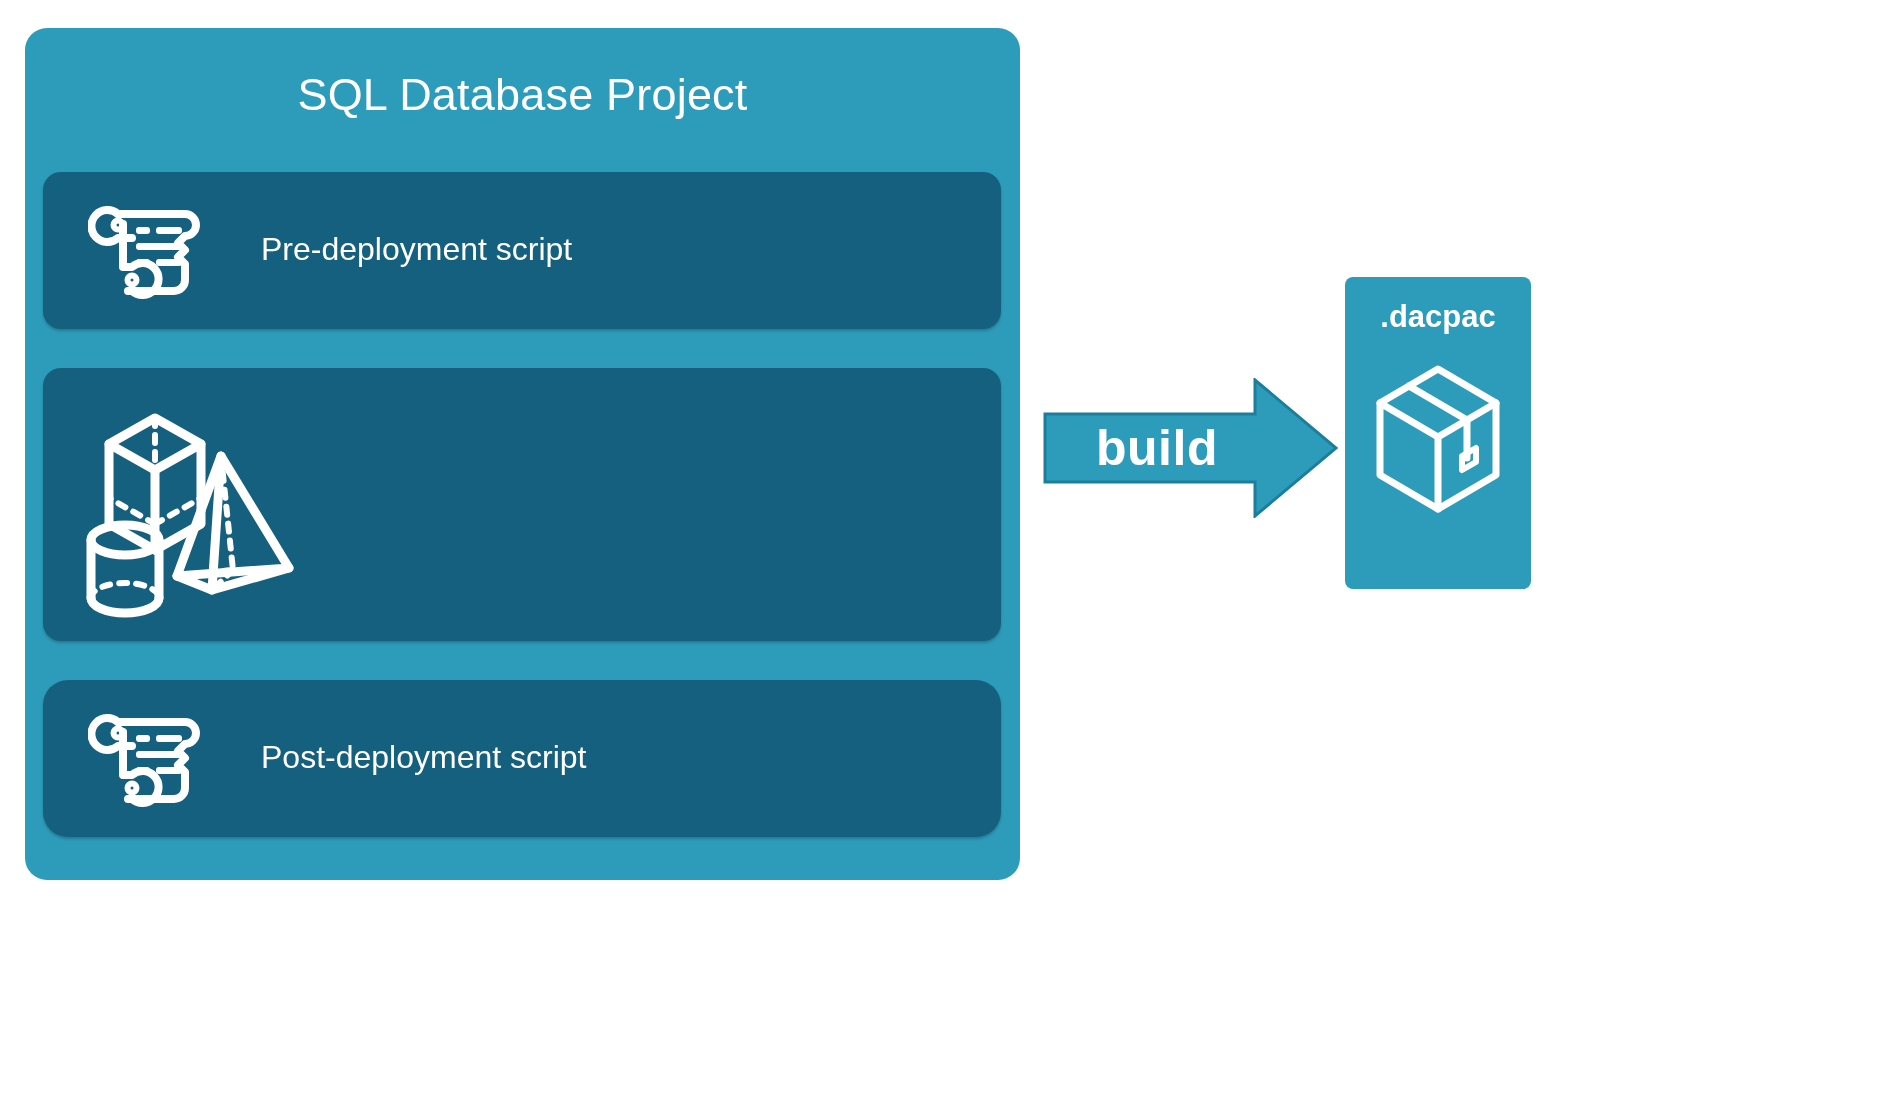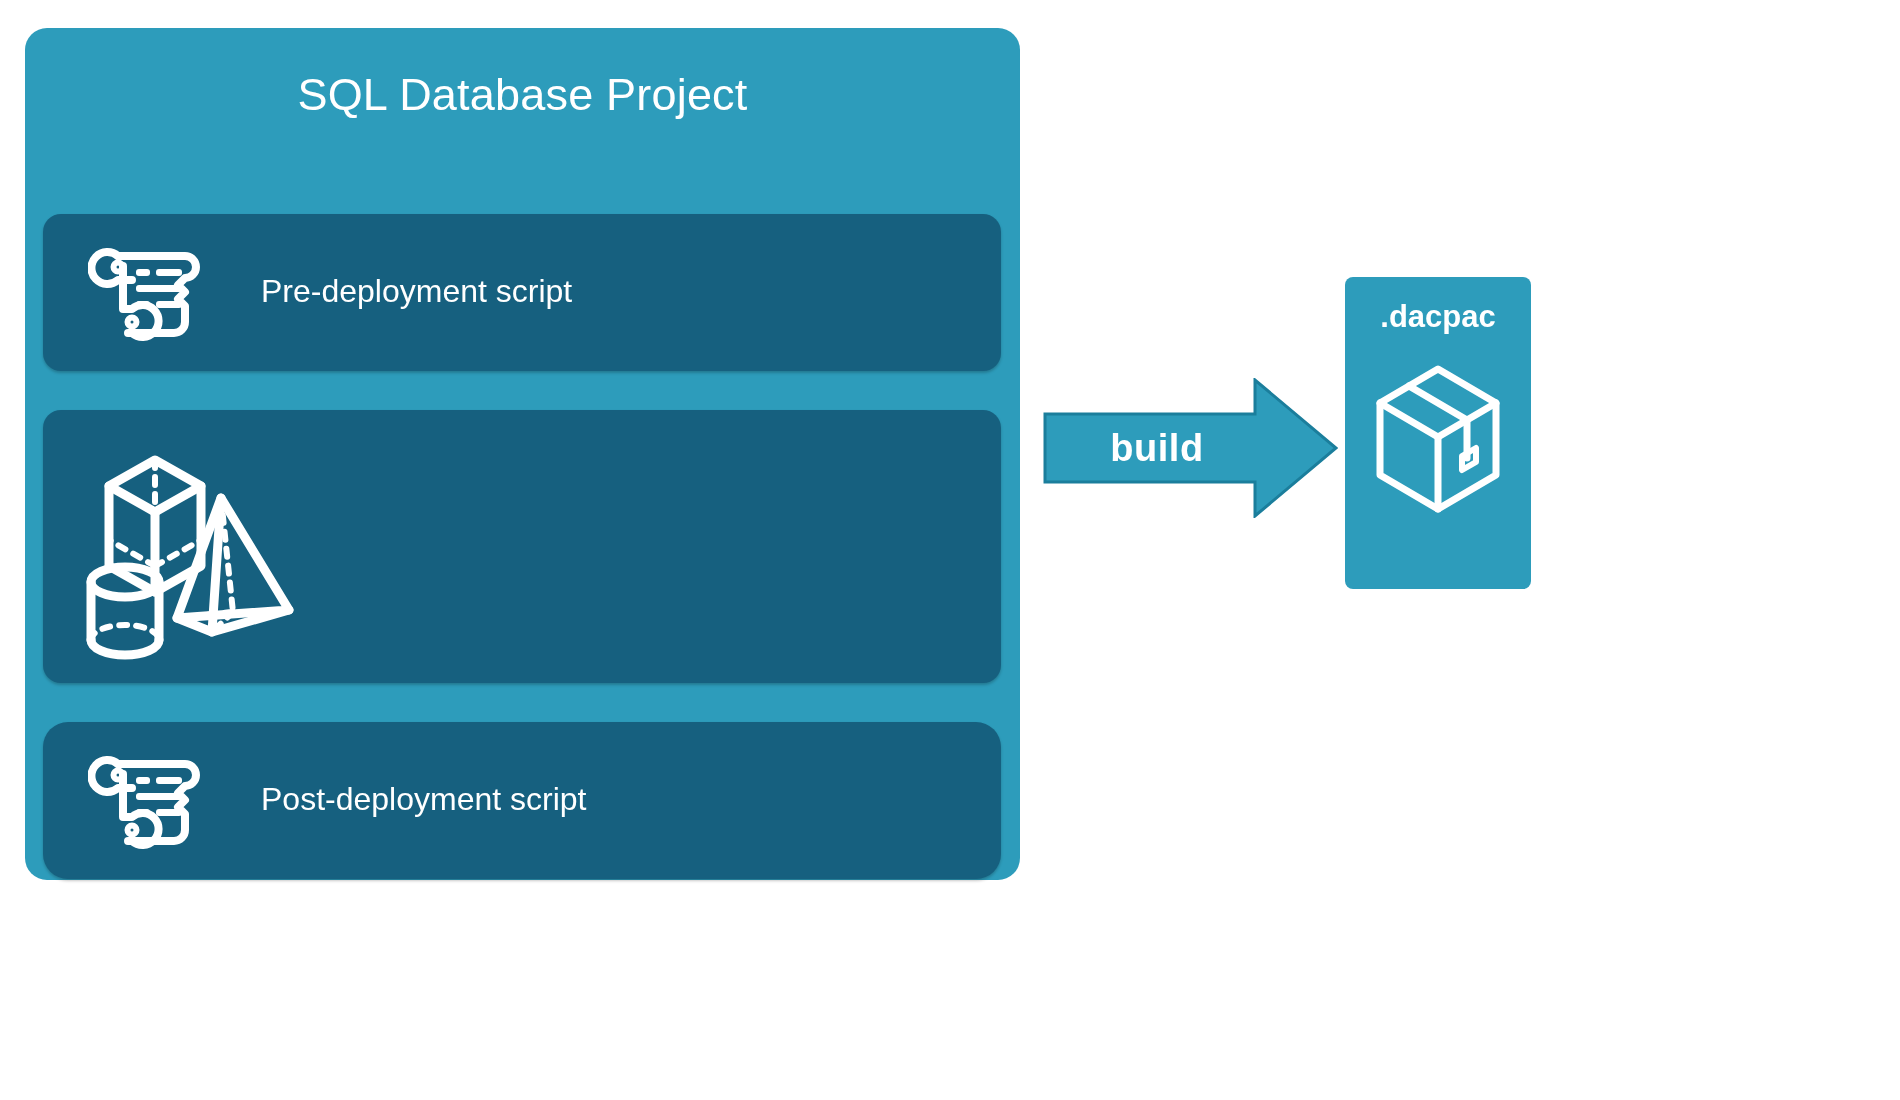--- a/index.html
+++ b/index.html
@@ -37,21 +37,20 @@
 
   
   .card{
     position:absolute;
     left:18px;
     width:958px;
     background:#16607f;
     border-radius:18px;
     box-sizing:border-box;
     box-shadow:0 2px 3px rgba(0,0,0,0.22);
-    margin-top:42px;
   }
   #card-pre  {top:144px;height:157px;}
   #card-obj  {top:340px;height:273px;}
   #card-post {top:652px;height:157px;border-radius:25px;}
 
   .card-label{
     position:absolute;
     color:#ffffff;
     font-size:32px;
     font-weight:400;
@@ -72,21 +71,21 @@
     position:absolute;
     left:1043px;top:378px;
     width:295px;height:140px;
   }
   .build-arrow-text{
     position:absolute;
     left:1043px;top:378px;
     width:228px;height:140px;
     display:flex;align-items:center;justify-content:center;
     color:#ffffff;
-    font-size:38px;
+    font-size:50px;
     font-weight:bold;
     letter-spacing:0.5px;
     pointer-events:none;
   }
 
   
   .dacpac-panel{
     position:absolute;
     left:1345px;top:277px;
     width:186px;height:312px;

